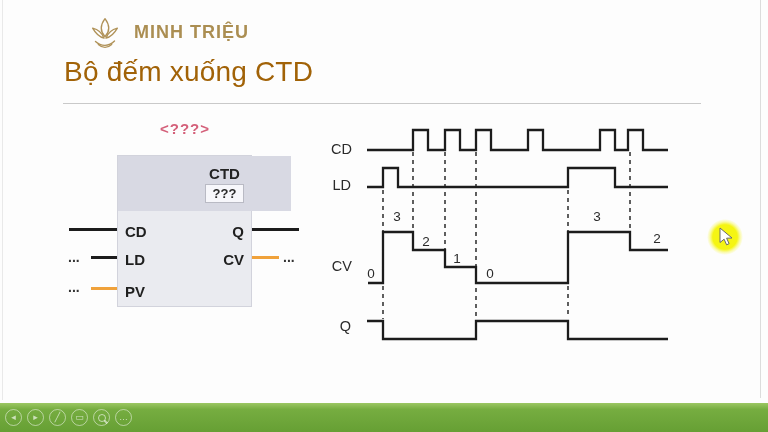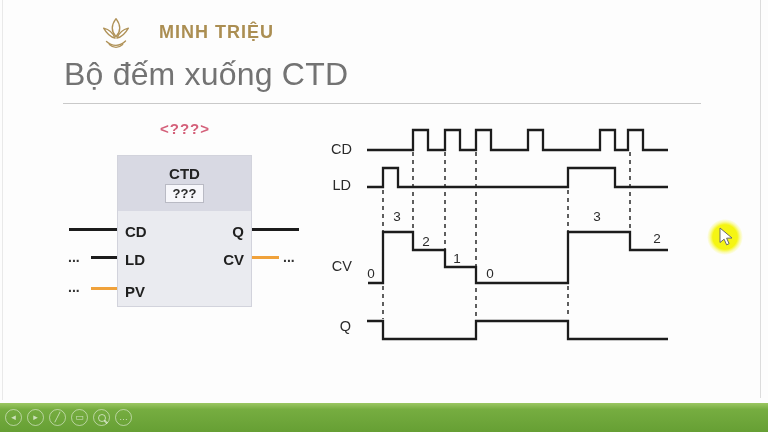--- a/index.html
+++ b/index.html
@@ -4,34 +4,34 @@
 <style>
   html,body{margin:0;padding:0;}
   body{
     width:768px;height:432px;position:relative;overflow:hidden;
     background:#fdfdfd;font-family:"Liberation Sans","DejaVu Sans",sans-serif;
   }
   .edge-left{position:absolute;left:2px;top:0;width:1px;height:400px;background:#e9e9e9;}
   .edge-right{position:absolute;left:760px;top:0;width:1px;height:398px;background:#dcdcdc;}
 
   
-  .brand{position:absolute;left:95px;top:12px;display:flex;align-items:center;gap:22px;}
+  .brand{position:absolute;left:84px;top:12px;display:flex;align-items:center;gap:8px;}
   .brand-name{font-size:18px;font-weight:bold;letter-spacing:1px;color:#ab8e52;}
 
   
-  .page-title{position:absolute;left:64px;top:56px;font-size:32px;color:#737373;letter-spacing:0.2px;}
+  .page-title{position:absolute;left:64px;top:56px;font-size:28px;color:#a16207;letter-spacing:0.2px;}
   .title-divider{position:absolute;left:63px;top:103px;width:638px;height:1px;background:#c9c9c9;}
 
   
   .ctd-tag{position:absolute;left:150px;top:120px;width:70px;text-align:center;
     font-size:15px;font-weight:bold;color:#d4607a;letter-spacing:1px;}
   .ctd-block{position:absolute;left:117px;top:155px;width:135px;height:152px;
     background:#eaebf0;border:1px solid #d2d3dc;box-sizing:border-box;}
   .ctd-header{position:absolute;left:0;top:0;width:100%;height:55px;background:#d8d9e3;
-    display:flex;flex-direction:column;align-items:center;justify-content:center;gap:2px;}
+    display:flex;flex-direction:column;align-items:center;justify-content:center;gap:2px;padding-left:40px;}
   .block-name{font-size:15px;font-weight:bold;color:#232323;}
   .block-operand{font-size:13px;font-weight:bold;color:#2b2b2b;background:#f7f7fb;
     border:1px solid #b9bac4;padding:0 7px;line-height:17px;}
   .port{position:absolute;font-size:15px;font-weight:bold;color:#1f1f1f;}
   .port.in{left:7px;}
   .port.out{right:7px;}
   .wire{position:absolute;height:3px;background:#1c1c1c;}
   .wire.orange{background:#f0a23b;}
   .dots{position:absolute;font-size:14px;font-weight:bold;color:#333;line-height:14px;}
 

